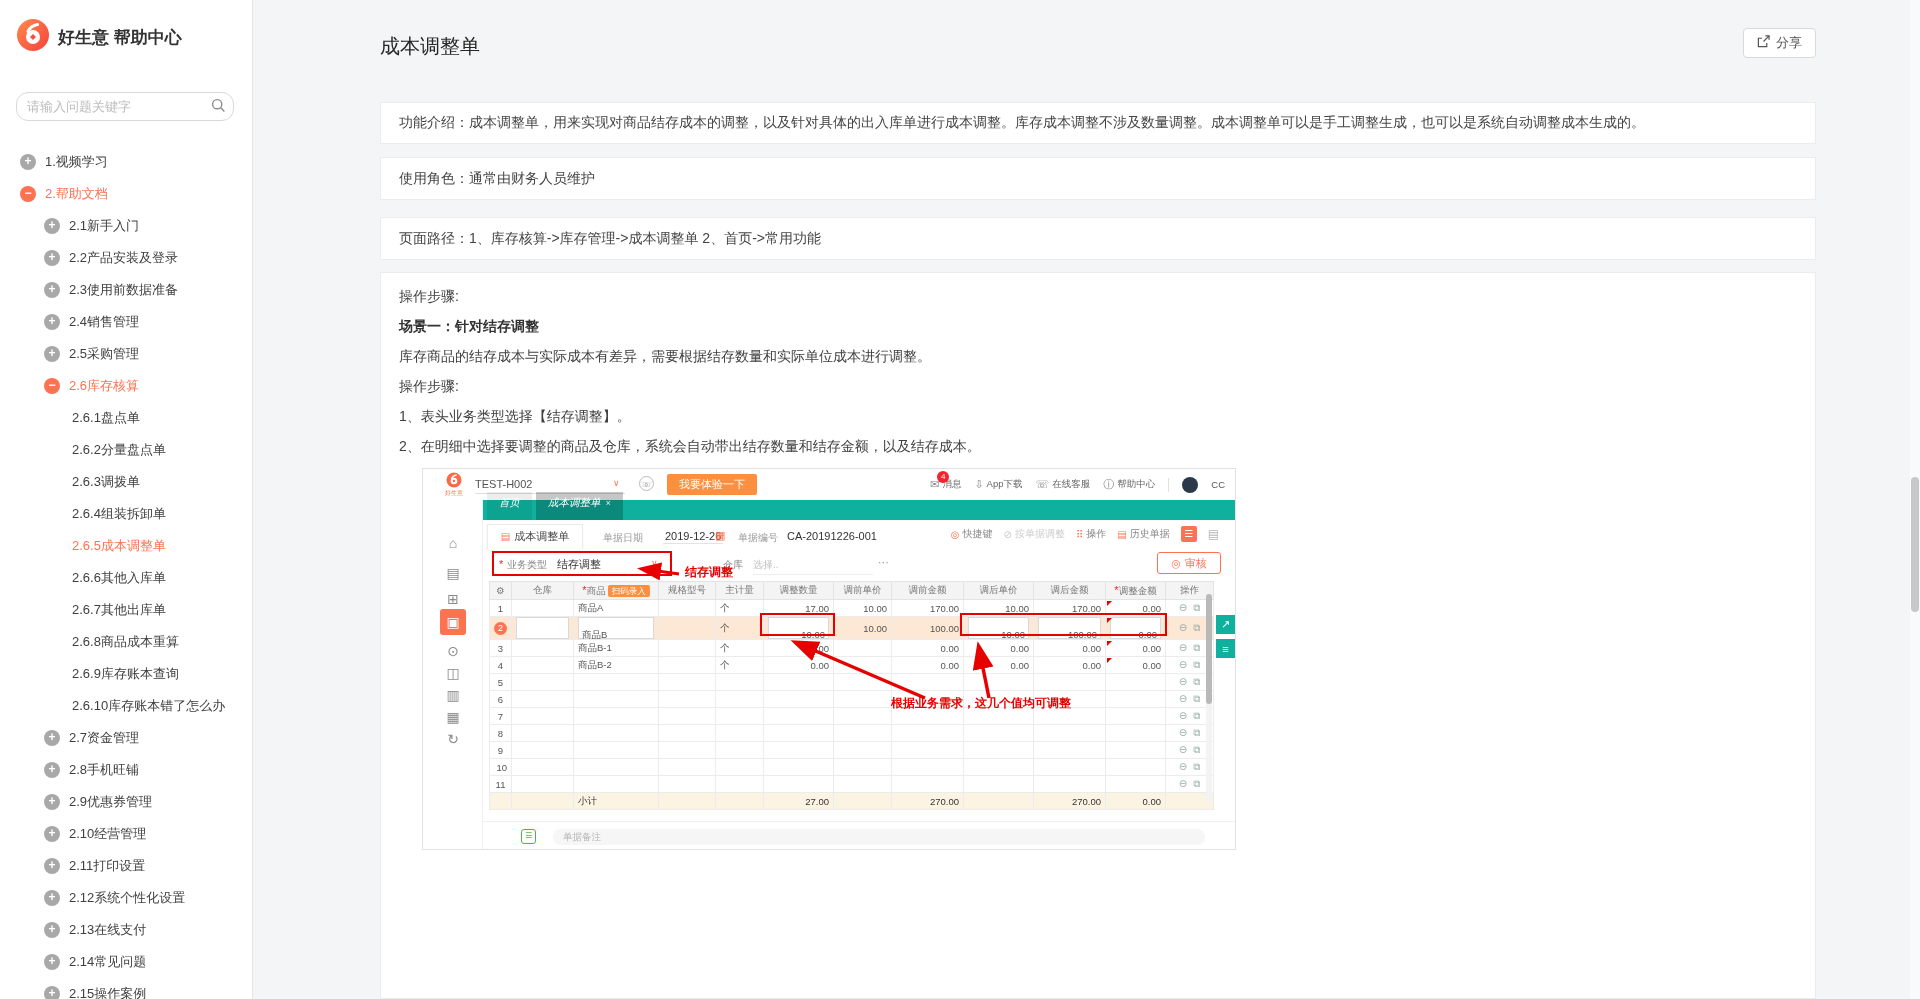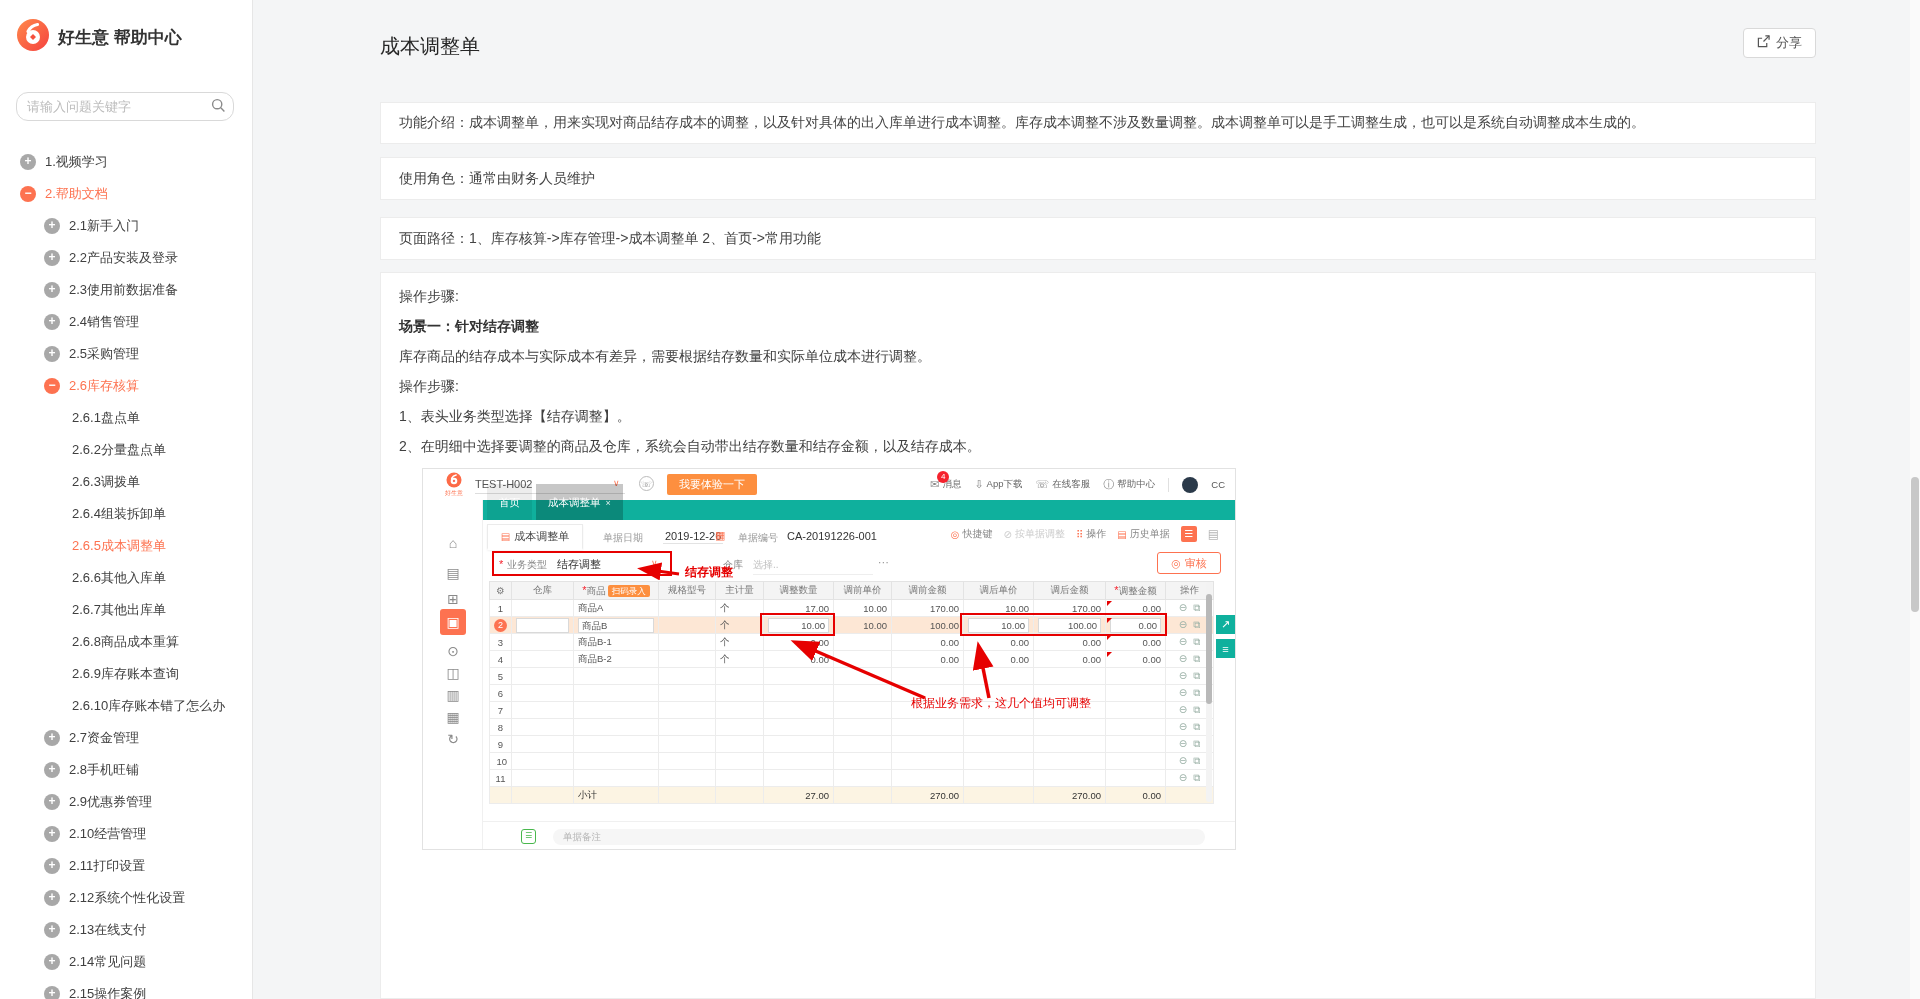--- a/index.html
+++ b/index.html
@@ -68,22 +68,22 @@
   .tb-item{display:flex;align-items:center;gap:3px;font-size:9.5px;color:#666;position:relative;}
   .tb-item .ico{color:#888;font-size:11px;}
   .tb-badge{position:absolute;left:7px;top:-7px;min-width:12px;height:12px;border-radius:7px;
     background:#f5222d;color:#fff;font-size:8px;line-height:12px;text-align:center;padding:0 2px;}
   .tb-divider{width:1px;height:14px;background:#e0e0e0;}
   .avatar{width:16px;height:16px;border-radius:50%;background:#2b3a4a;}
   .tb-user{font-size:9.5px;color:#555;}
 
   .app-nav{position:absolute;left:60px;top:31px;right:0;height:20px;background:var(--teal);
     display:flex;align-items:flex-end;}
-  .nav-tab{height:36px;line-height:20px;padding:8px 12px;color:#fff;font-size:10.5px;
-    background:rgba(0,0,0,0.07);margin-left:4px;}
+  .nav-tab{height:28px;line-height:20px;padding:0 12px;color:#fff;font-size:10.5px;
+    background:rgba(0,0,0,0.07);margin-left:4px;font-style:italic;}
   .nav-tab.active{background:rgba(0,0,0,0.22);}
   .nav-tab .x{margin-left:5px;opacity:.85;font-size:9px;}
 
   .rail{position:absolute;left:0;top:31px;width:60px;bottom:0;background:#fff;border-right:1px solid #f0f0f0;}
   .rail-ico{position:absolute;left:17px;width:26px;height:24px;color:#8a8a8a;font-size:14px;
     text-align:center;line-height:24px;}
   .rail-ico.active{background:var(--accent);color:#fff;border-radius:3px;height:26px;line-height:26px;}
 
   .doc-tab{position:absolute;left:64px;top:55px;width:96px;height:26px;border:1px solid #ebebeb;
     border-bottom:2px solid #fff;background:#fff;box-shadow:0 1px 2px rgba(0,0,0,.05);
@@ -121,30 +121,30 @@
   table.grid th{height:18px;background:#f4f4f4;border:1px solid #e3e3e3;font-weight:normal;
     color:#777;font-size:9.5px;white-space:nowrap;overflow:hidden;padding:0 2px;}
   table.grid td{height:17px;border:1px solid #ececec;padding:0 4px;white-space:nowrap;overflow:hidden;}
   table.grid td.num{text-align:right;}
   table.grid tr.sel td{background:#fde7d5;}
   table.grid tr.subtotal td{background:#fcf4e3;color:#333;}
   .scanbadge{display:inline-block;background:var(--btn-orange);color:#fff;font-size:8.5px;
     padding:0 4px;border-radius:2px;margin-left:2px;line-height:12px;}
   .seqdot{display:inline-block;width:13px;height:13px;border-radius:50%;background:var(--accent);
     color:#fff;font-size:9px;line-height:13px;text-align:center;}
-  .cellinput{background:#fff;border:1px solid #d9d9d9;height:15px;line-height:13px;padding:0 3px;}
+  .cellinput{background:#fff;border:1px solid #d9d9d9;height:15px;line-height:13px;padding:10px 3px;}
   .cellinput.num{text-align:right;}
   td.flagged{position:relative;}
   td.flagged::before{content:"";position:absolute;left:1px;top:1px;border-top:5px solid var(--red);
     border-right:5px solid transparent;}
   .opico{display:inline-block;color:#9ab0a6;font-size:10px;margin:0 3px;}
   .redbox.qty{left:337px;top:144px;width:75px;height:23px;}
   .redbox.post{left:537px;top:144px;width:207px;height:23px;}
   .ann-biz{position:absolute;left:262px;top:95px;color:var(--red);font-size:12px;font-weight:bold;}
-  .ann-note{position:absolute;left:468px;top:226px;color:var(--red);font-size:12px;font-weight:normal;margin-left:20px;}
+  .ann-note{position:absolute;left:468px;top:226px;color:var(--red);font-size:12px;font-weight:bold;}
   .ann-svg{position:absolute;left:0;top:0;pointer-events:none;}
   .tscroll{position:absolute;left:783px;top:113px;width:6px;height:220px;background:#f3f3f3;border-radius:3px;}
   .tscroll .thumb{position:absolute;left:0;top:12px;width:6px;height:110px;background:#b9b9b9;border-radius:3px;}
   .fab{position:absolute;right:0;width:19px;height:19px;background:var(--teal);color:#fff;
     font-size:11px;display:flex;align-items:center;justify-content:center;}
   .fab.f1{top:146px;} .fab.f2{top:170px;}
   .app-bottom{position:absolute;left:60px;right:0;top:352px;height:30px;background:#fff;border-top:1px solid #f0f0f0;}
   .green-ico{position:absolute;left:38px;top:7px;width:15px;height:15px;border:1.5px solid #49b84d;
     border-radius:3px;color:#49b84d;font-size:8px;text-align:center;line-height:12px;}
   .note-pill{position:absolute;left:70px;right:30px;top:7px;height:16px;background:#f6f6f6;

